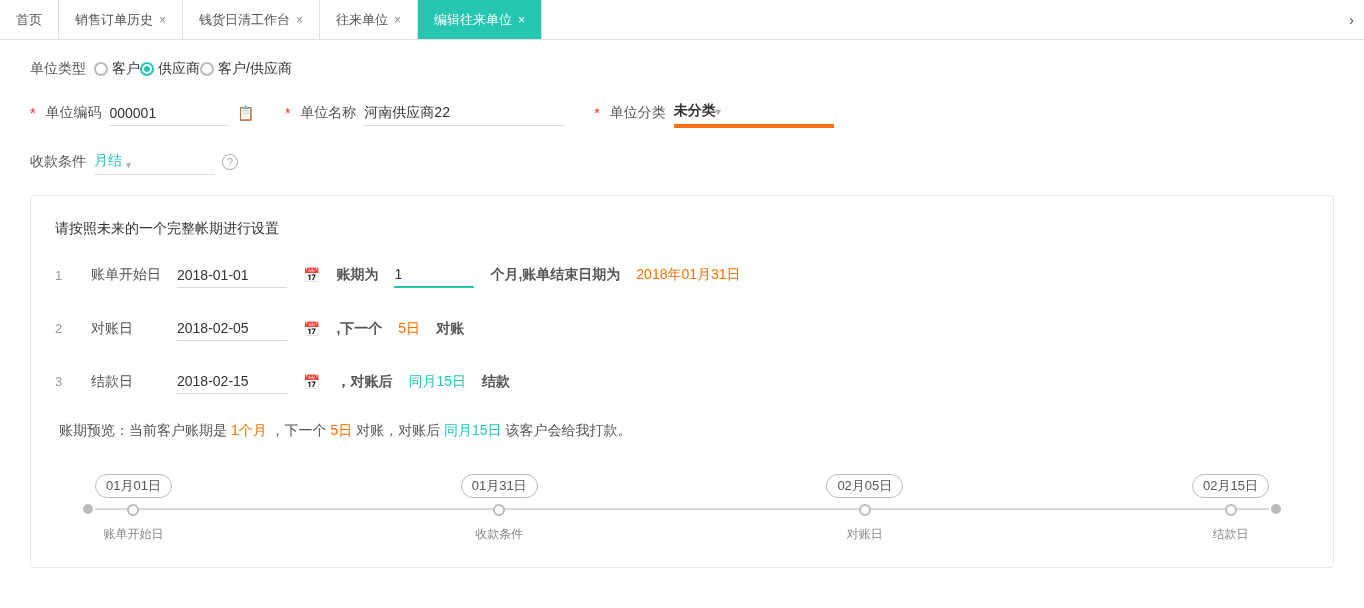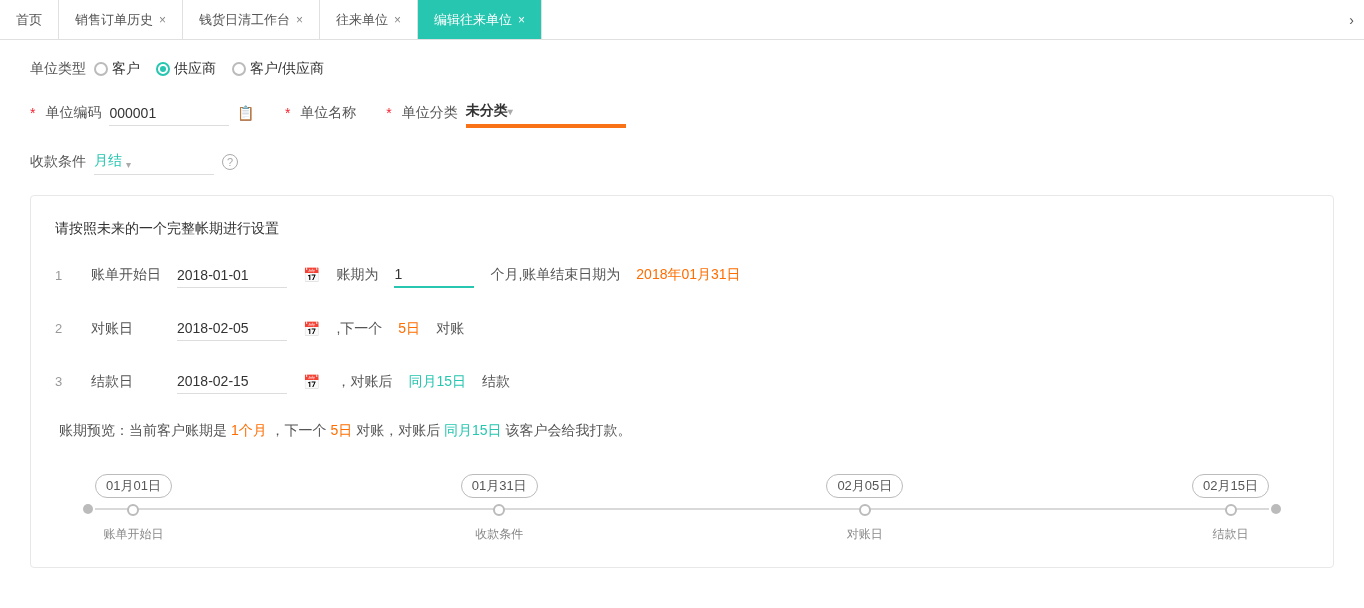--- a/index.html
+++ b/index.html
@@ -66,21 +66,20 @@
       color: #555;
       white-space: nowrap;
     }
     .required-star {
       color: #f5222d;
       margin-right: 2px;
     }
     .radio-group {
       display: flex;
       align-items: center;
-      gap: 16px;
     }
     .radio-item {
       display: flex;
       align-items: center;
       gap: 4px;
       cursor: pointer;
     }
     .radio-circle {
       width: 14px;
       height: 14px;
@@ -202,20 +201,21 @@
       outline: none;
       padding: 4px 0;
       font-size: 14px;
       color: #333;
       background: transparent;
       width: 80px;
     }
     .row-desc {
       color: #555;
       font-size: 14px;
+      font-weight: bold;
     }
     .highlight-orange { color: #ff6d00; }
     .highlight-teal { color: #26c6b0; }
 
     
     .preview-text {
       font-size: 14px;
       color: #555;
       margin-bottom: 24px;
       padding: 0 0 0 4px;
@@ -340,20 +340,21 @@
     <div class="form-field">
       <span class="required-star">*</span>
       <span class="form-label">单位编码</span>
       <input class="input-field input-code" type="text" value="000001" style="">
       <span class="field-icon">📋</span>
     </div>
 
     <div class="form-field">
       <span class="required-star">*</span>
       <span class="form-label">单位名称</span>
+      <input class="input-field input-name" type="text" value="河南供应商22" style="">
     </div>
 
     <div class="form-field">
       <span class="required-star">*</span>
       <span class="form-label">单位分类</span>
       <div class="select-wrapper-right">
         <span>未分类</span>
         <span class="chevron-icon">▾</span>
       </div>
     </div>

